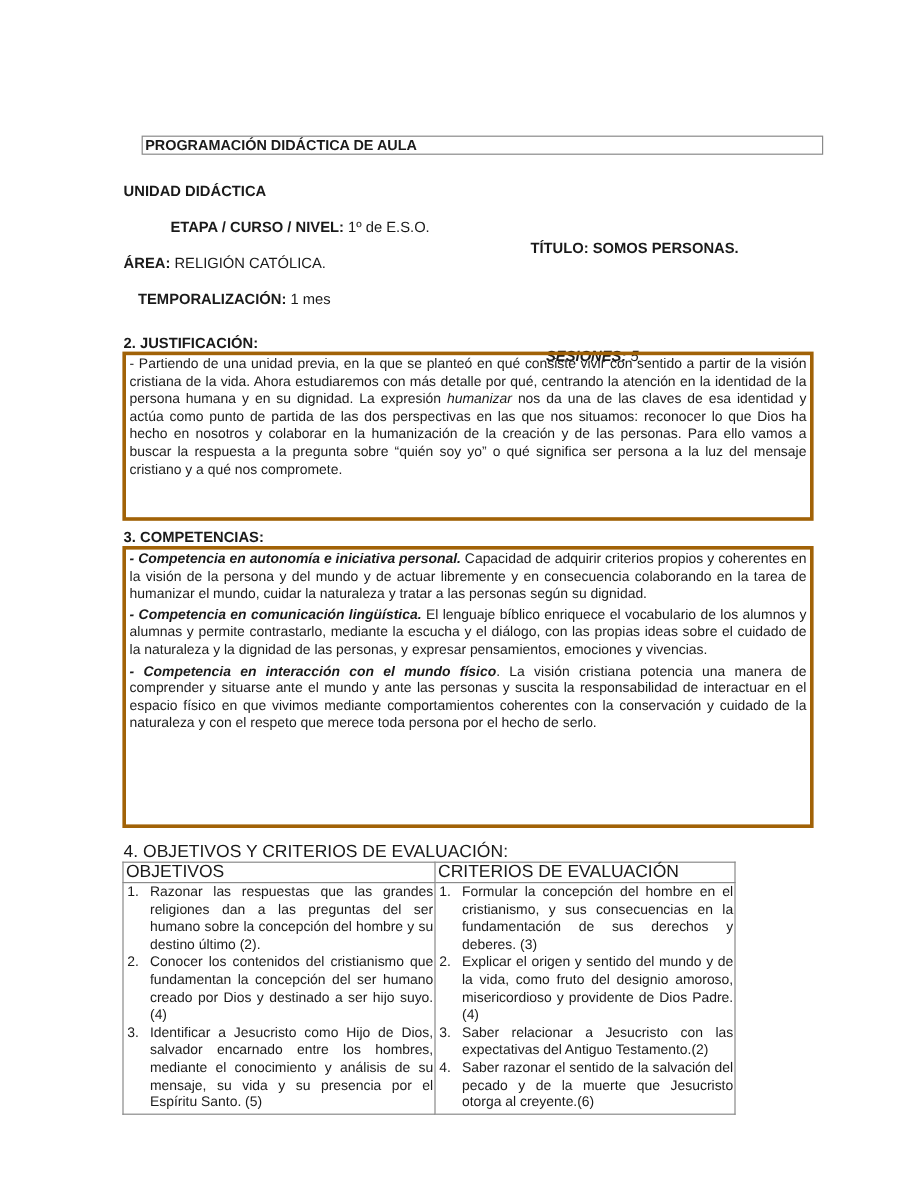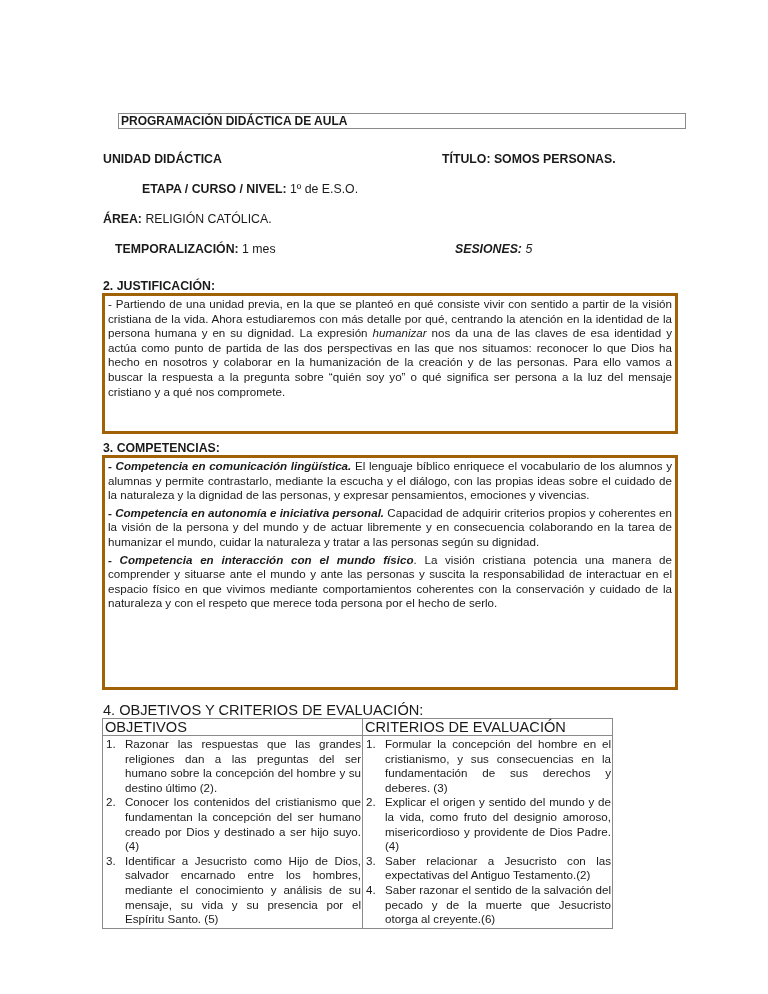--- a/index.html
+++ b/index.html
@@ -40,20 +40,21 @@
       font-size: 12.3px;
       line-height: 14px;
       white-space: nowrap;
     }
     .row b { font-weight: bold; }
     .right-col {
       position: absolute;
       font-size: 12.3px;
       line-height: 14px;
       white-space: nowrap;
+      margin-top: 48px;
     }
     .section-heading {
       position: absolute;
       left: 1px;
       font-size: 12.3px;
       font-weight: bold;
       line-height: 14px;
     }
     .box {
       position: absolute;
@@ -152,22 +153,22 @@
     <span>5</span>
   </div>
 
   <div class="section-heading" style="top:279px;">2. JUSTIFICACIÓN:</div>
   <div class="box" style="top:293px; height:134px;">
     <p><span>- Partiendo de una unidad previa, en la que se planteó en qué consiste vivir con sentido a partir de la visión cristiana de la vida. Ahora estudiaremos con más detalle por qué, centrando la atención en la identidad de la persona humana y en su dignidad. La expresión </span><i>humanizar</i><span> nos da una de las claves de esa identidad y actúa como punto de partida de las dos perspectivas en las que nos situamos: reconocer lo que Dios ha hecho en nosotros y colaborar en la humanización de la creación y de las personas. Para ello vamos a buscar la respuesta a la pregunta sobre “quién soy yo” o qué significa ser persona a la luz del mensaje cristiano y a qué nos compromete.</span></p>
   </div>
 
   <div class="section-heading" style="top:441px;">3. COMPETENCIAS:</div>
   <div class="box" style="top:455px; height:228px;">
+    <p><span class="lead">- Competencia en autonomía e iniciativa personal.</span><span> Capacidad de adquirir criterios propios y coherentes en la visión de la persona y del mundo y de actuar libremente y en consecuencia colaborando en la tarea de humanizar el mundo, cuidar la naturaleza y tratar a las personas según su dignidad.</span></p>
     <p><span class="lead">- Competencia en comunicación lingüística.</span><span> El lenguaje bíblico enriquece el vocabulario de los alumnos y alumnas y permite contrastarlo, mediante la escucha y el diálogo, con las propias ideas sobre el cuidado de la naturaleza y la dignidad de las personas,     y expresar pensamientos, emociones y vivencias.</span></p>
-    <p><span class="lead">- Competencia en autonomía e iniciativa personal.</span><span> Capacidad de adquirir criterios propios y coherentes en la visión de la persona y del mundo y de actuar libremente y en consecuencia colaborando en la tarea de humanizar el mundo, cuidar la naturaleza y tratar a las personas según su dignidad.</span></p>
     <p><span class="lead">- Competencia en interacción con el mundo físico</span><span>. La visión cristiana potencia una manera de comprender y situarse ante el mundo y ante las personas y suscita la responsabilidad de interactuar en el espacio físico en que vivimos mediante comportamientos coherentes con la conservación y cuidado de la naturaleza y con el respeto que merece toda persona por el hecho de serlo.</span></p>
   </div>
 
   <div class="obj-heading" style="top:702px;">4. OBJETIVOS Y CRITERIOS DE EVALUACIÓN:</div>
 
   <table class="crit" style="top:718px;">
     <thead>
       <tr>
         <th>OBJETIVOS</th>
         <th>CRITERIOS DE EVALUACIÓN</th>

